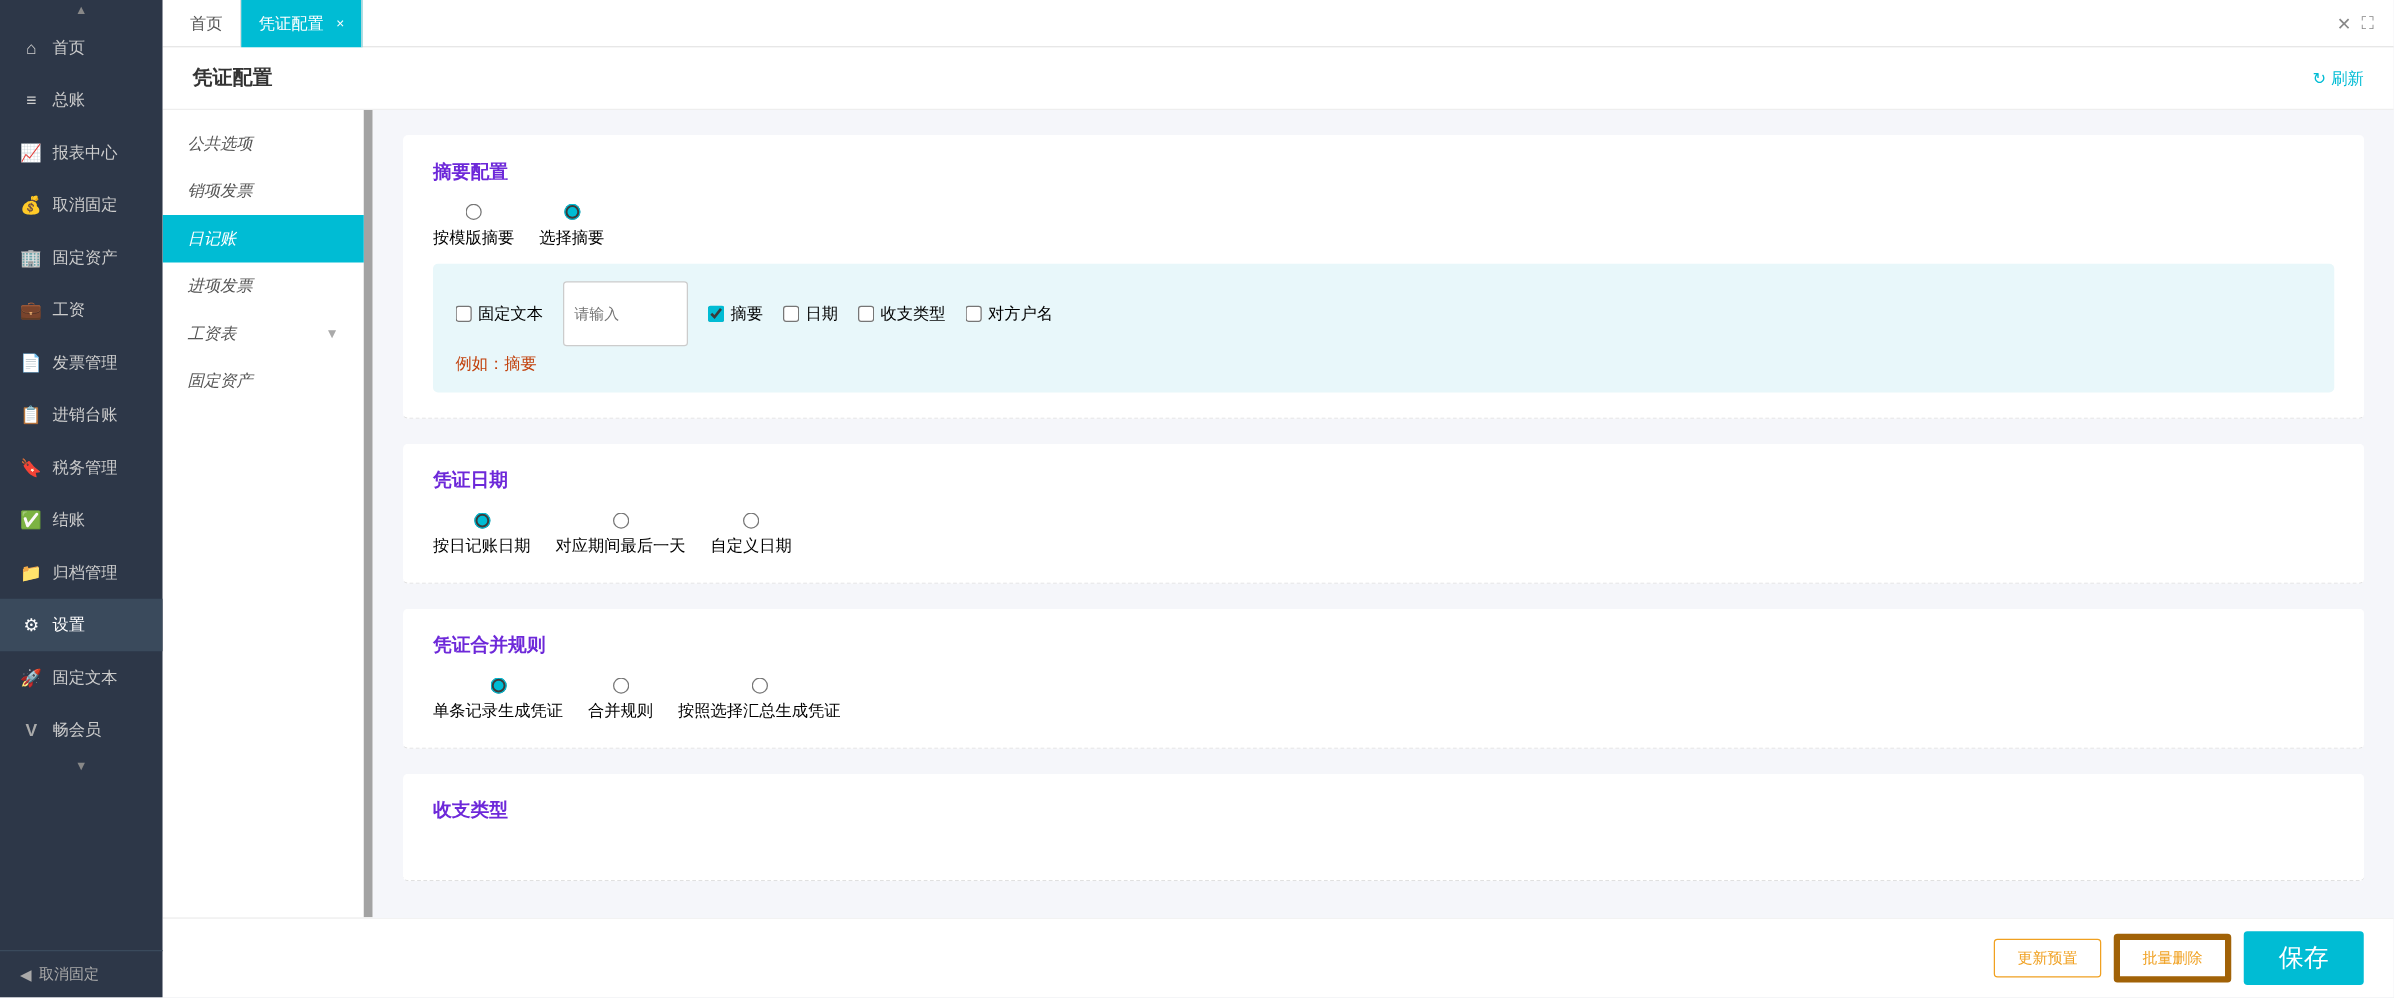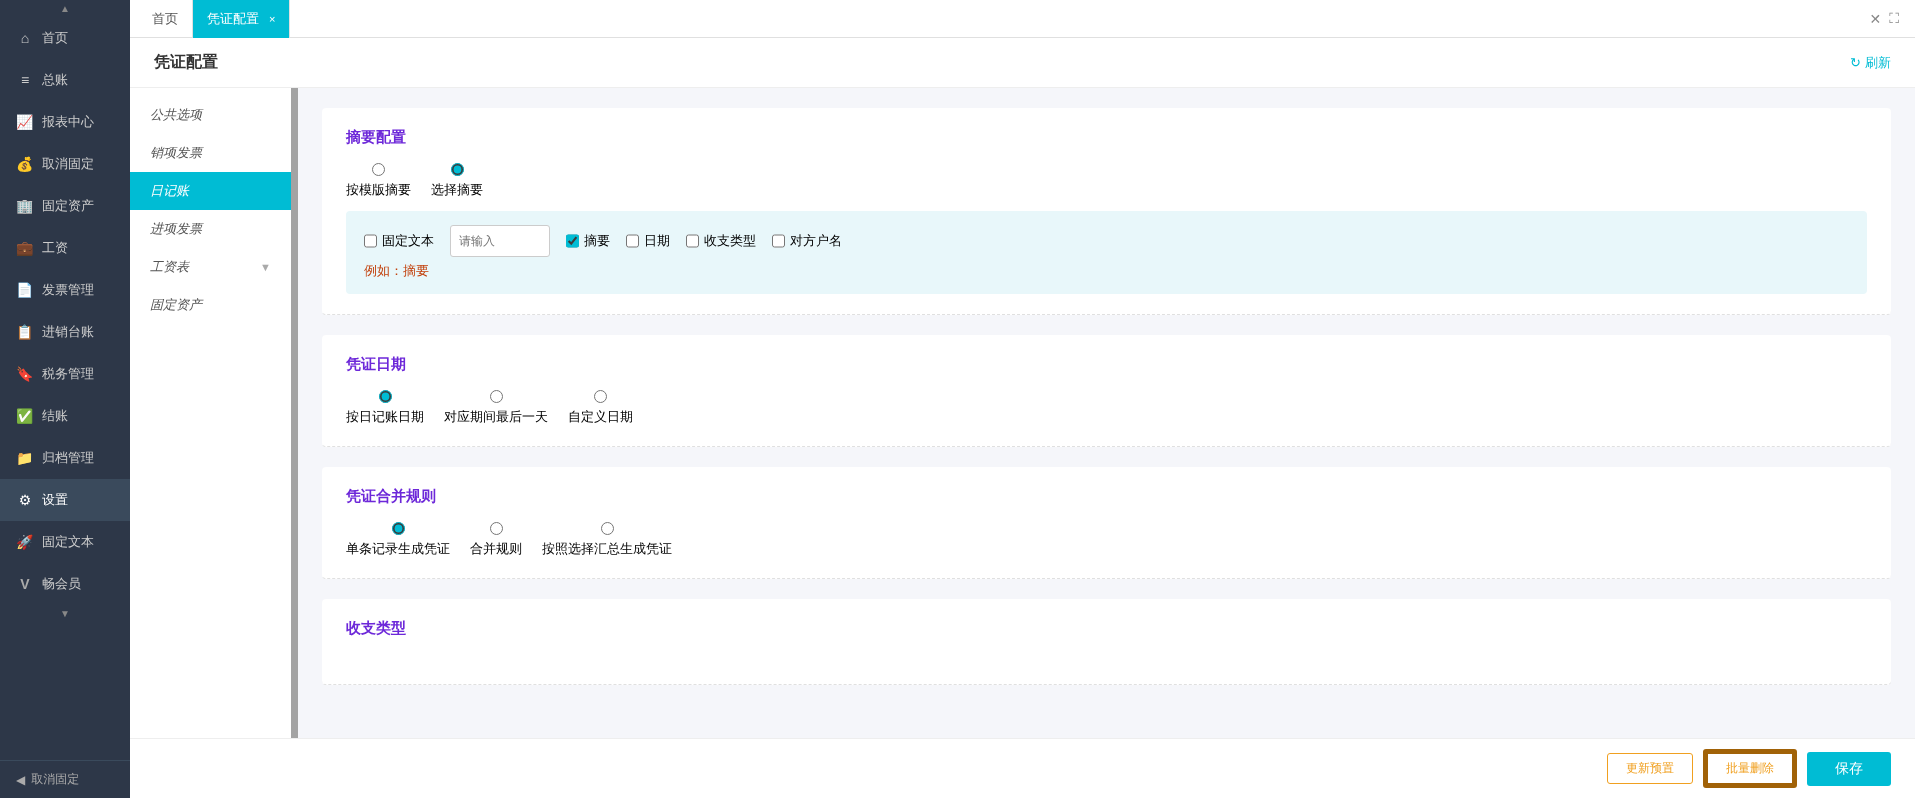--- a/index.html
+++ b/index.html
@@ -200,21 +200,21 @@
     }
     .checkbox-item {
       display: flex;
       gap: 5px;
       cursor: pointer;
     }
     .checkbox-item input[type="checkbox"] { accent-color: #00bcd4; cursor: pointer; }
     .text-input {
       border: 1px solid #ccc;
       border-radius: 3px;
-      padding: 8px 8px;
+      padding: 18px 8px;
       font-size: 12px;
       color: #999;
       width: 100px;
       outline: none;
     }
     .example-text {
       margin-top: 5px;
       color: #c2410c;
       font-size: 13px;
     }
@@ -232,21 +232,21 @@
     .btn {
       padding: 6px 18px;
       border-radius: 3px;
       font-size: 12px;
       cursor: pointer;
       border: none;
       outline: none;
     }
     .btn-update { background: #fff; border: 1px solid #f0a020; color: #f0a020; }
     .btn-batch-delete { background: #fff; border: 5px solid #a16207; color: #f0a020; }
-    .btn-save { background: #00bcd4; color: #fff; padding: 8px 28px; font-size: 14px; }
+    .btn-save { background: #00bcd4; color: #fff; padding: 8px 28px; font-size: 20px; }
 
     
     .right-content::-webkit-scrollbar { width: 8px; }
     .right-content::-webkit-scrollbar-track { background: #f0f2f5; }
     .right-content::-webkit-scrollbar-thumb { background: #ccc; border-radius: 4px; }
 
     
     .sidebar-arrow {
       text-align: center;
       color: #888;

